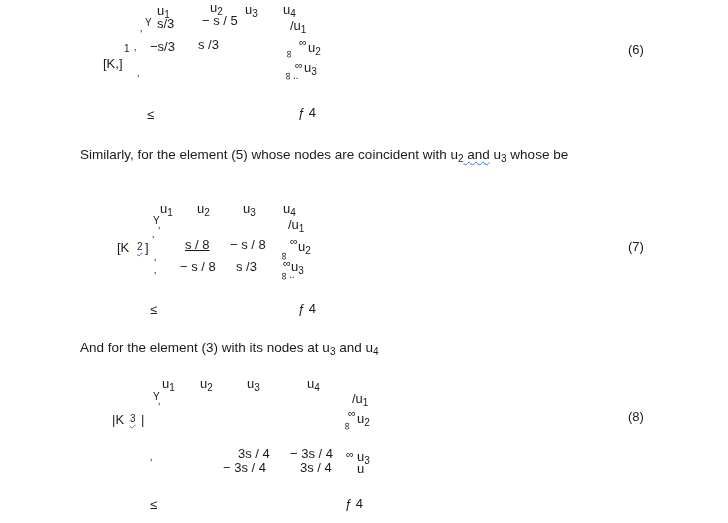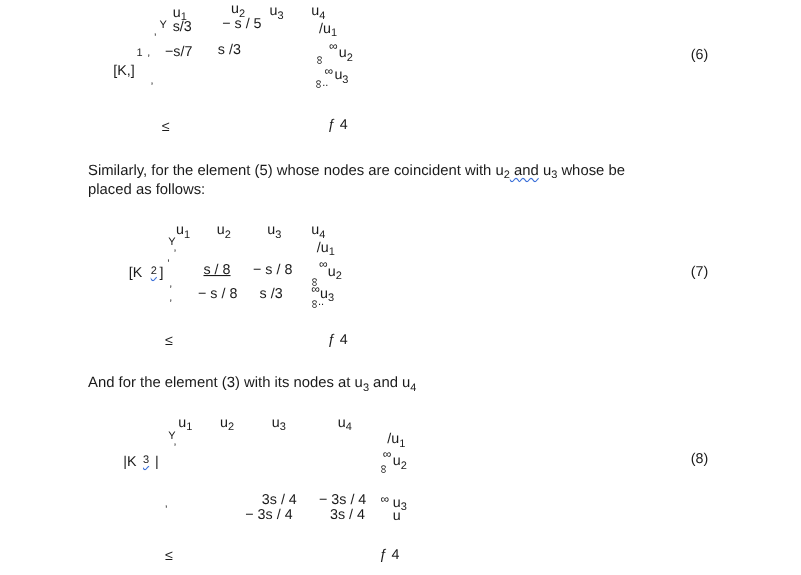--- a/index.html
+++ b/index.html
@@ -58,21 +58,21 @@
     <span class="frag" style="left: 157px; top: 4px;">u<sub>1</sub></span>
     <span class="frag" style="left: 210px; top: 1px;">u<sub>2</sub></span>
     <span class="frag" style="left: 245px; top: 3px;">u<sub>3</sub></span>
     <span class="frag" style="left: 283px; top: 3px;">u<sub>4</sub></span>
     <span class="frag sm" style="left: 145px; top: 18px;">Υ</span>
     <span class="frag" style="left: 157px; top: 17px;">s/3</span>
     <span class="frag" style="left: 202px; top: 14px;">− s / 5</span>
     <span class="frag" style="left: 290px; top: 19px;">/u<sub>1</sub></span>
     <span class="frag sm" style="left: 140px; top: 30px;">’</span>
     <span class="frag sm" style="left: 124px; top: 44px;">1</span>
-    <span class="frag" style="left: 150px; top: 40px;">−s/7</span>
+    <span class="frag" style="left: 150px; top: 40px;">−s/3</span>
     <span class="frag" style="left: 198px; top: 38px;">s /3</span>
     <span class="frag inf" style="left: 299px; top: 37px;">∞</span>
     <span class="frag" style="left: 308px; top: 41px;">u<sub>2</sub></span>
     <span class="frag inf rot" style="left: 286px; top: 49px;">∞</span>
     <span class="frag" style="left: 103px; top: 57px;">[K,]</span>
     <span class="frag sm" style="left: 134px; top: 49px;">’</span>
     <span class="frag inf" style="left: 295px; top: 60px;">∞</span>
     <span class="frag" style="left: 304px; top: 61px;">u<sub>3</sub></span>
     <span class="frag inf rot" style="left: 285px; top: 71px;">∞</span>
     <span class="frag sm" style="left: 293px; top: 71px;">..</span>
@@ -129,18 +129,17 @@
     <span class="frag" style="left: 150px; top: 498px;">≤</span>
     <span class="frag" style="left: 345px; top: 497px;">ƒ 4</span>
   </div>
 
 <span class="eqnum" style="top:42px">(6)</span>
 <span class="eqnum" style="top:239px">(7)</span>
 <span class="eqnum" style="top:409px">(8)</span>
 
 <div class="para" style="top:146px">
   <span>Similarly, for the element (5) whose nodes are coincident with u</span><span class="wavy"><sub>2</sub><span> and</span></span><span>  u</span><sub>3</sub><span>  whose  be</span><br>
-  <span>placed as follows:</span>
 </div>
 
 <div class="para" style="top:339px">
   <span>And for the element (3) with its nodes at u</span><sub>3</sub><span> and u</span><sub>4</sub>
 </div>
 
 </body></html>

